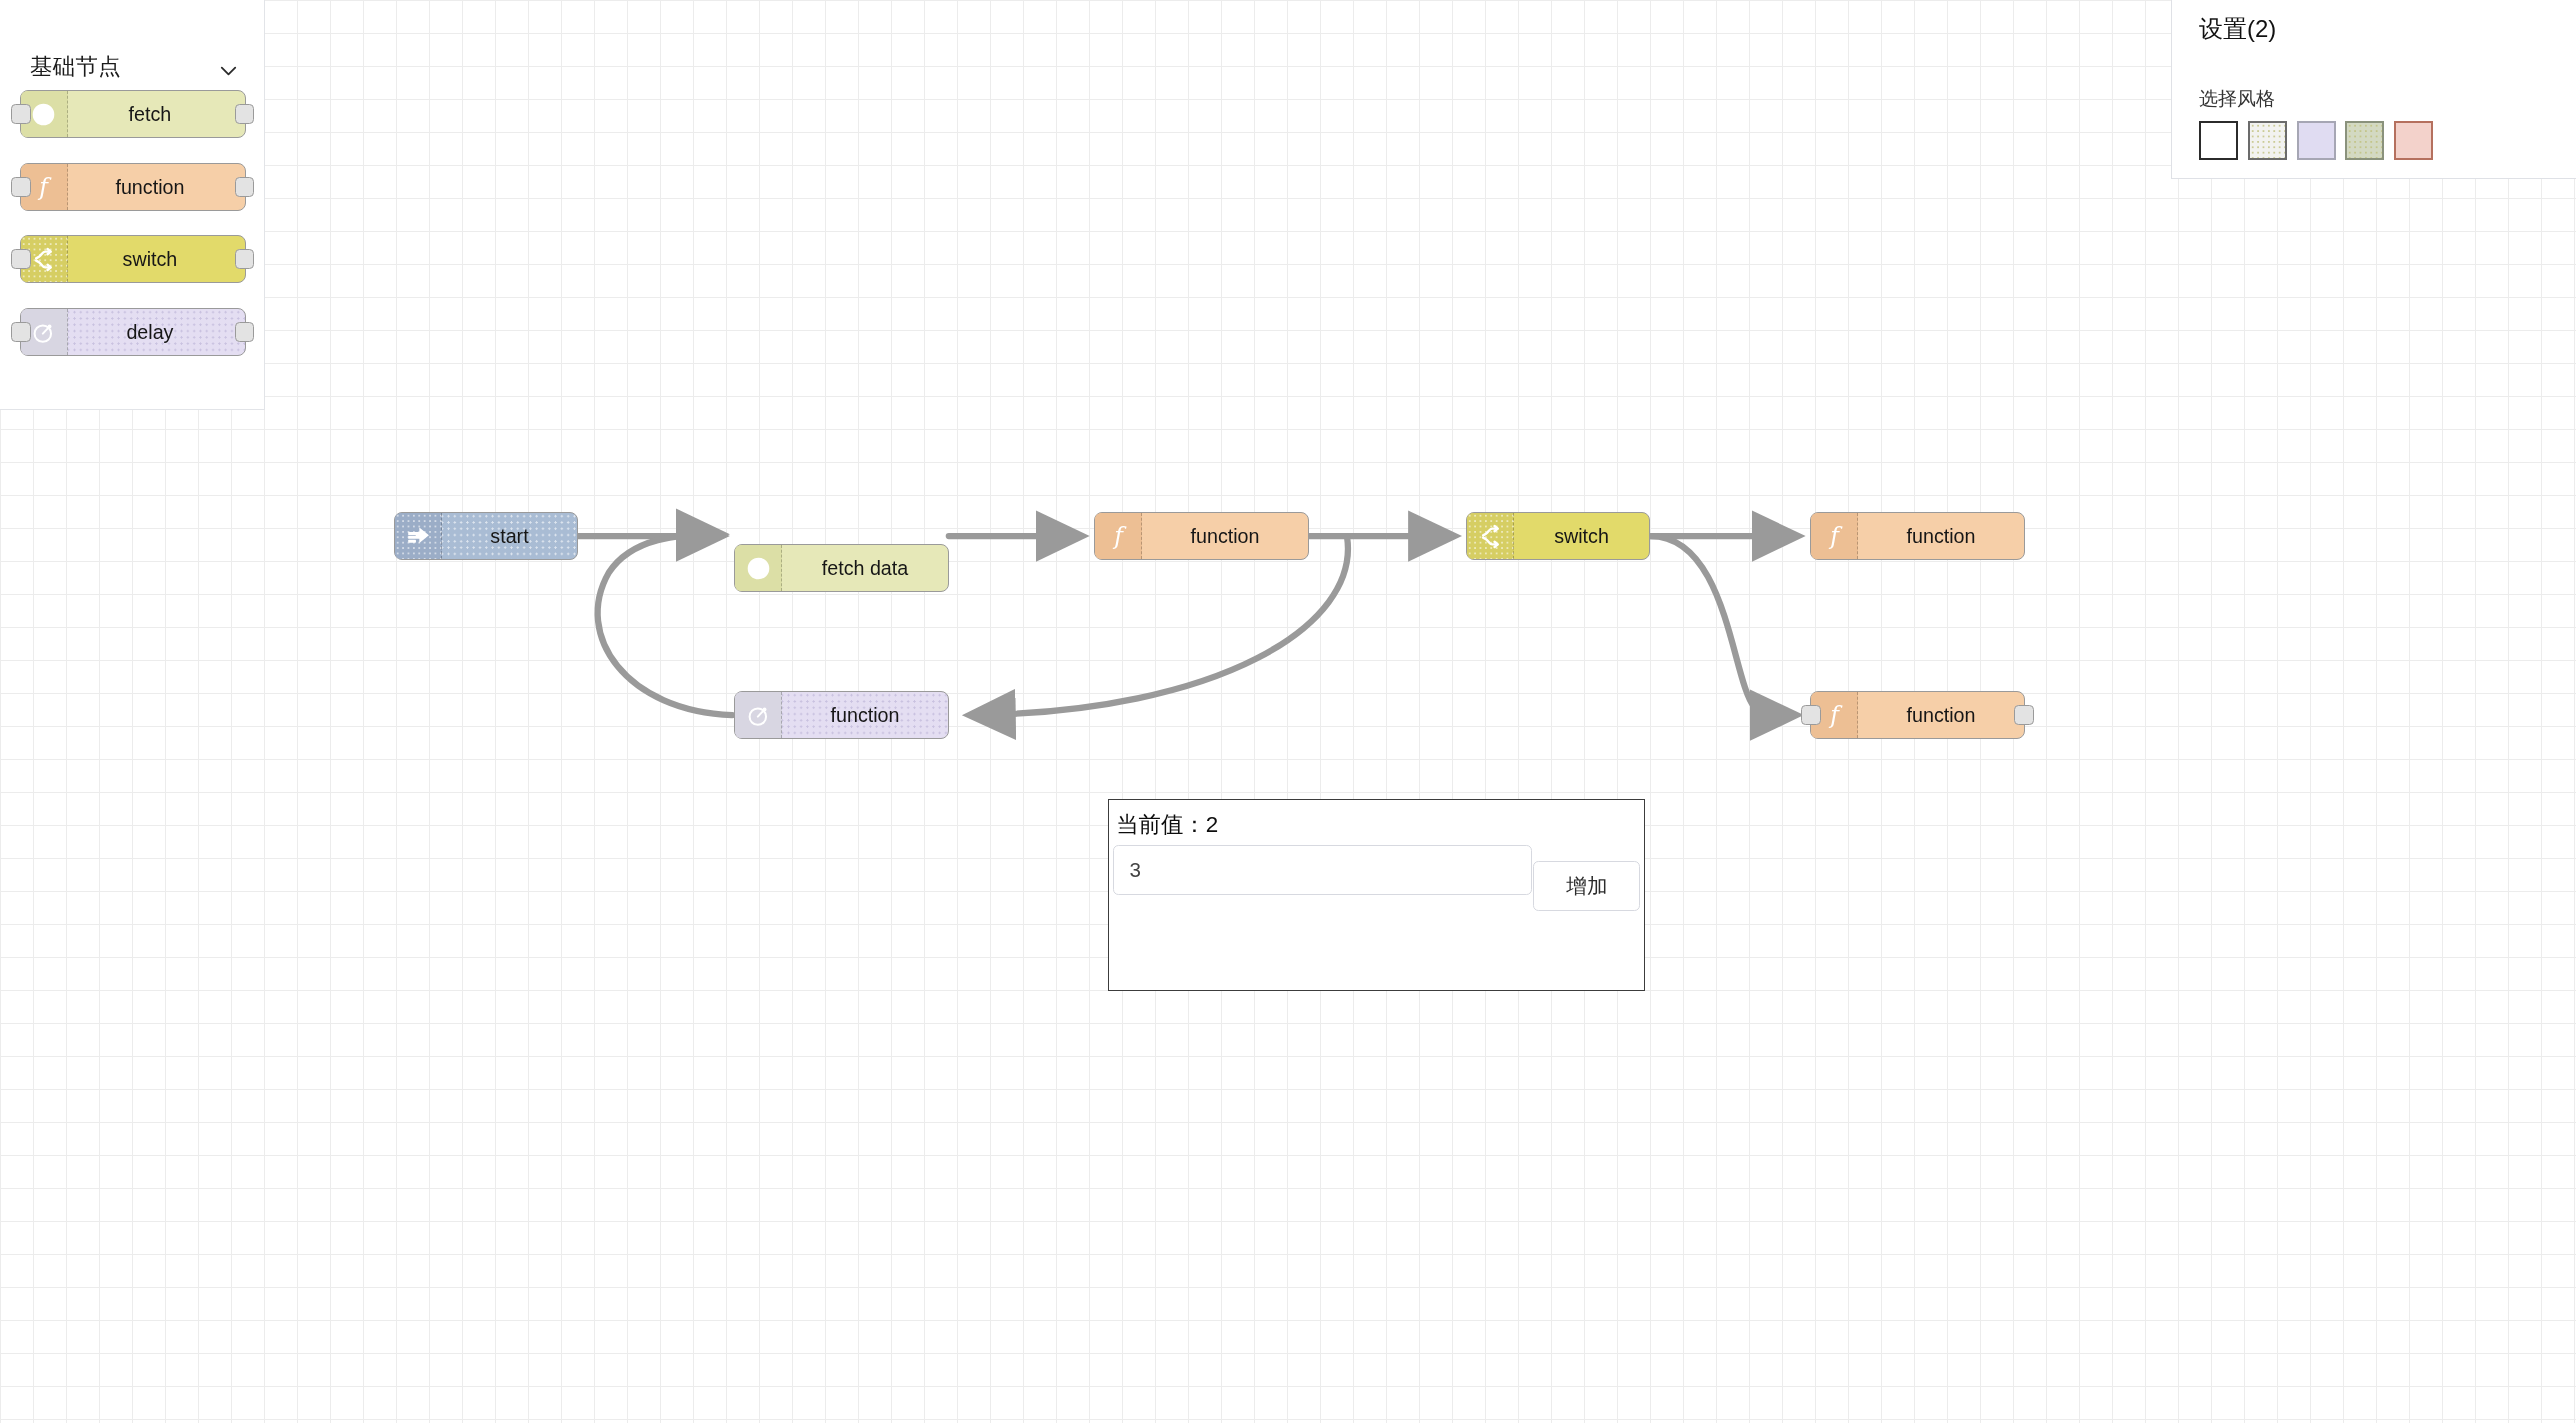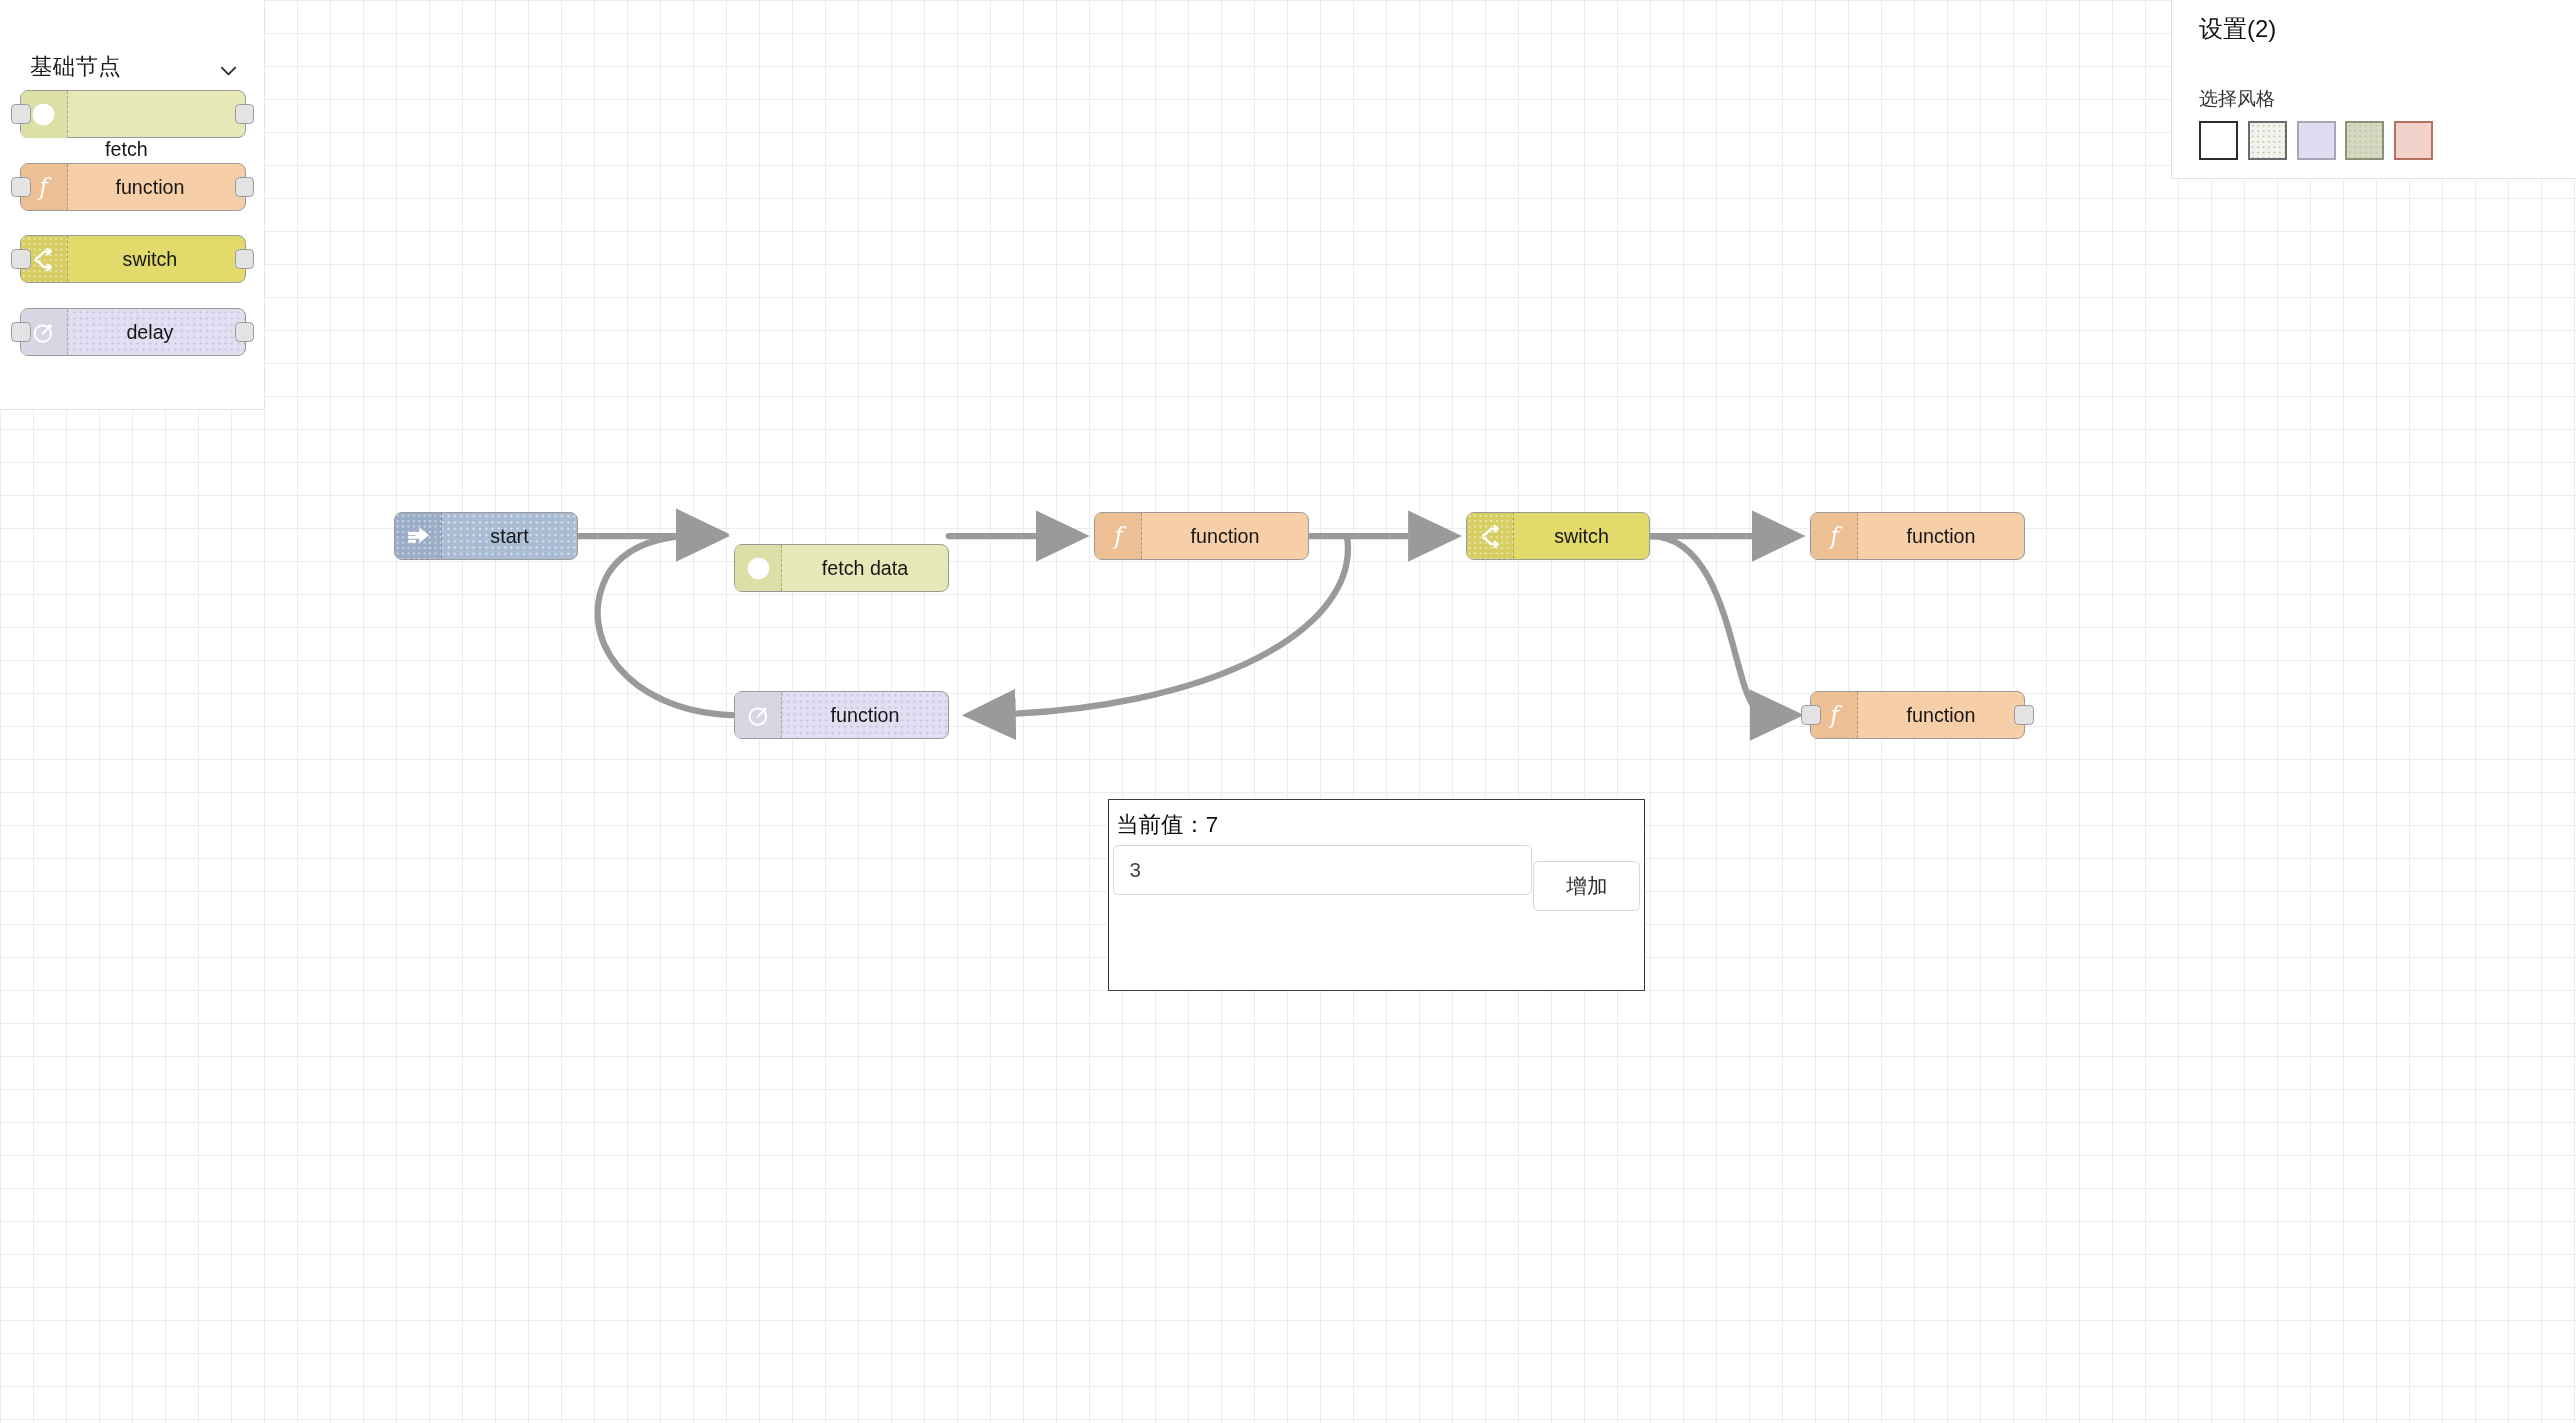--- a/index.html
+++ b/index.html
@@ -306,21 +306,21 @@
 <div id="palette">
   <div id="palette-header">
     <div id="palette-title">基础节点</div>
     <span>
       <svg class="chev" viewBox="0 0 24 24" fill="none" stroke="#2b2b2b" stroke-width="1.9" stroke-linecap="round" stroke-linejoin="round">
           <path d="M5 9 L12 16 L19 9"></path>
         </svg>
     </span>
   </div>
   <div class="palette-list" style="height: 290px; position: absolute;">
-      <div class="node c-fetch pnode" style="top: 0px; flex-direction: column;">
+      <div class="node c-fetch pnode" style="top: 0px;">
         <div class="iconbox">
           <svg viewBox="0 0 24 24" width="27" height="27" fill="white">
         <path d="M12 2.4a9.6 9.6 0 100 19.2 9.6 9.6 0 000-19.2zm-1.1 2.2c-.6.5-.5 1.5-1.3 1.8-.9.4-1.4 1.3-2.2 1.5-.7.2-1 1-.4 1.6.6.5.2 1.5-.6 1.4-.9-.1-1.6.6-1.4 1.5.2.9 1.2.9 1.8 1.4.7.6.4 1.8 1.3 2.2.8.4 1.2 1.3 2.1 1.5.6.2 1.2-.2 1.2-.9 0-.9-.8-1.4-.7-2.3.1-.8-.6-1.3-1.3-1.5-.8-.2-1.5-.8-1.3-1.7.2-.8 1.2-.7 1.9-.9.8-.2 1.1-1 1.9-1.2.8-.2 1.6.2 2.3-.3.7-.5.3-1.6-.5-1.8-.8-.2-1.5.5-2.2.2-.6-.3-.3-1.1-.6-1.6zm6.6 3.1c-.5.3-1.2.4-1.3 1.1-.1.7.6 1.1 1.1 1.5.6.5.5 1.5 1.3 1.7.5.1.9-.4.9-.9.1-1.3-.7-2.5-2-3.4z"></path>
       </svg>
         </div>
         <div class="nodelabel">fetch</div>
         <div class="port inp"></div>
         <div class="port outp"></div>
       </div>
       <div class="node c-function pnode" style="top: 73px;">
@@ -367,19 +367,19 @@
   <div id="swatches">
       <div class="swatch" style="background: rgb(255, 255, 255); border-color: rgb(43, 43, 43);"></div>
       <div class="swatch" style="background: radial-gradient(circle, rgba(190, 190, 120, 0.75) 0.9px, transparent 0.9px) 0% 0% / 5.4px 5.4px rgb(242, 242, 240); border-color: rgb(107, 107, 107);"></div>
       <div class="swatch" style="background: rgb(224, 220, 242); border-color: rgb(166, 166, 180);"></div>
       <div class="swatch" style="background: radial-gradient(circle, rgba(190, 190, 120, 0.75) 0.9px, transparent 0.9px) 0% 0% / 5.4px 5.4px rgb(211, 217, 194); border-color: rgb(138, 146, 124);"></div>
       <div class="swatch" style="background: rgb(243, 210, 203); border-color: rgb(181, 112, 94);"></div>
     </div>
 </div>
 
 <div id="formpanel">
-  <div id="form-current">当前值：7</div>
+  <div id="form-current">当前值：2</div>
   <div id="form-row">
     <input id="form-input" type="text" value="3" style="">
     <button id="form-btn">增加</button>
   </div>
 </div>
 
 
 </body></html>

